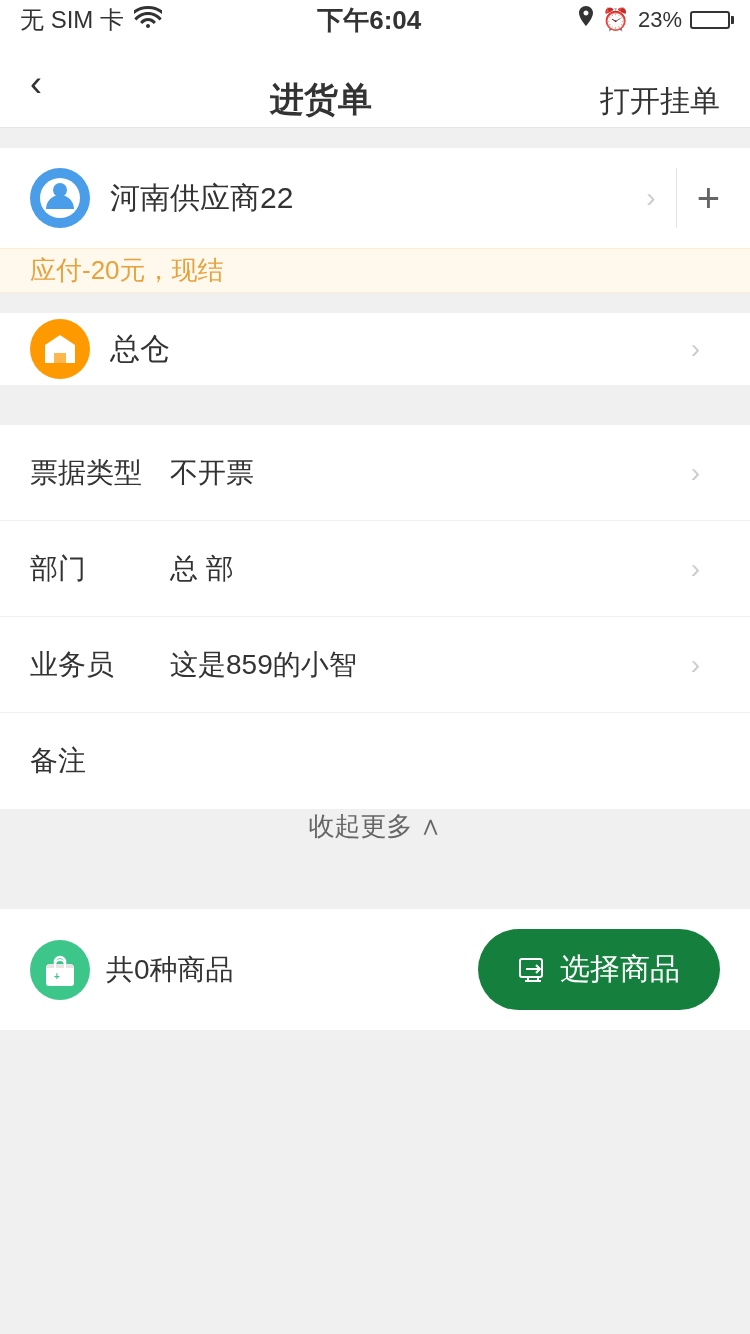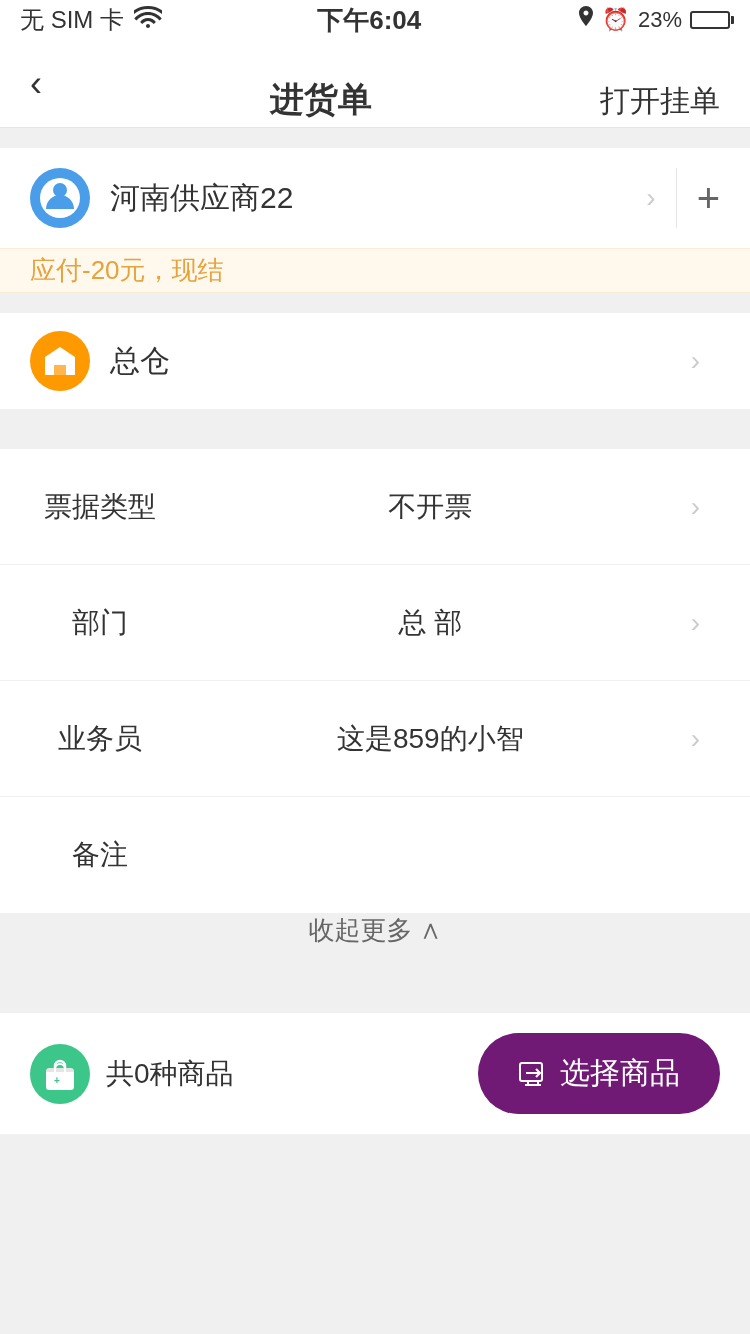--- a/index.html
+++ b/index.html
@@ -170,21 +170,21 @@
       color: #e6a23c;
       border-top: 1px solid #fcebd5;
       border-bottom: 1px solid #fcebd5;
     }
 
     
     .warehouse-row {
       display: flex;
       align-items: center;
       padding: 0 30px;
-      height: 96px;
+      height: 72px;
       background: #fff;
     }
     .warehouse-icon-wrap {
       width: 60px;
       height: 60px;
       border-radius: 50%;
       background: #ff9900;
       display: flex;
       align-items: center;
       justify-content: center;
@@ -200,24 +200,23 @@
 
     
     .form-section {
       background: #fff;
       margin-top: 20px;
     }
     .form-row {
       display: flex;
       align-items: center;
       padding: 0 30px;
-      height: 116px;
+      height: 96px;
       border-bottom: 1px solid #f0f0f0;
       cursor: pointer;
-      text-align: center;
     }
     .form-row:last-child {
       border-bottom: none;
     }
     .form-label {
       width: 140px;
       font-size: 28px;
       color: #333;
       flex-shrink: 0;
     }
@@ -263,21 +262,21 @@
       background: #3cc68a;
       display: flex;
       align-items: center;
       justify-content: center;
     }
     .product-count-text {
       font-size: 28px;
       color: #333;
     }
     .select-product-btn {
-      background: #701a75;
+      background: #15803d;
       color: #fff;
       border: none;
       border-radius: 50px;
       padding: 20px 40px;
       font-size: 30px;
       cursor: pointer;
       display: flex;
       align-items: center;
       gap: 12px;
     }

